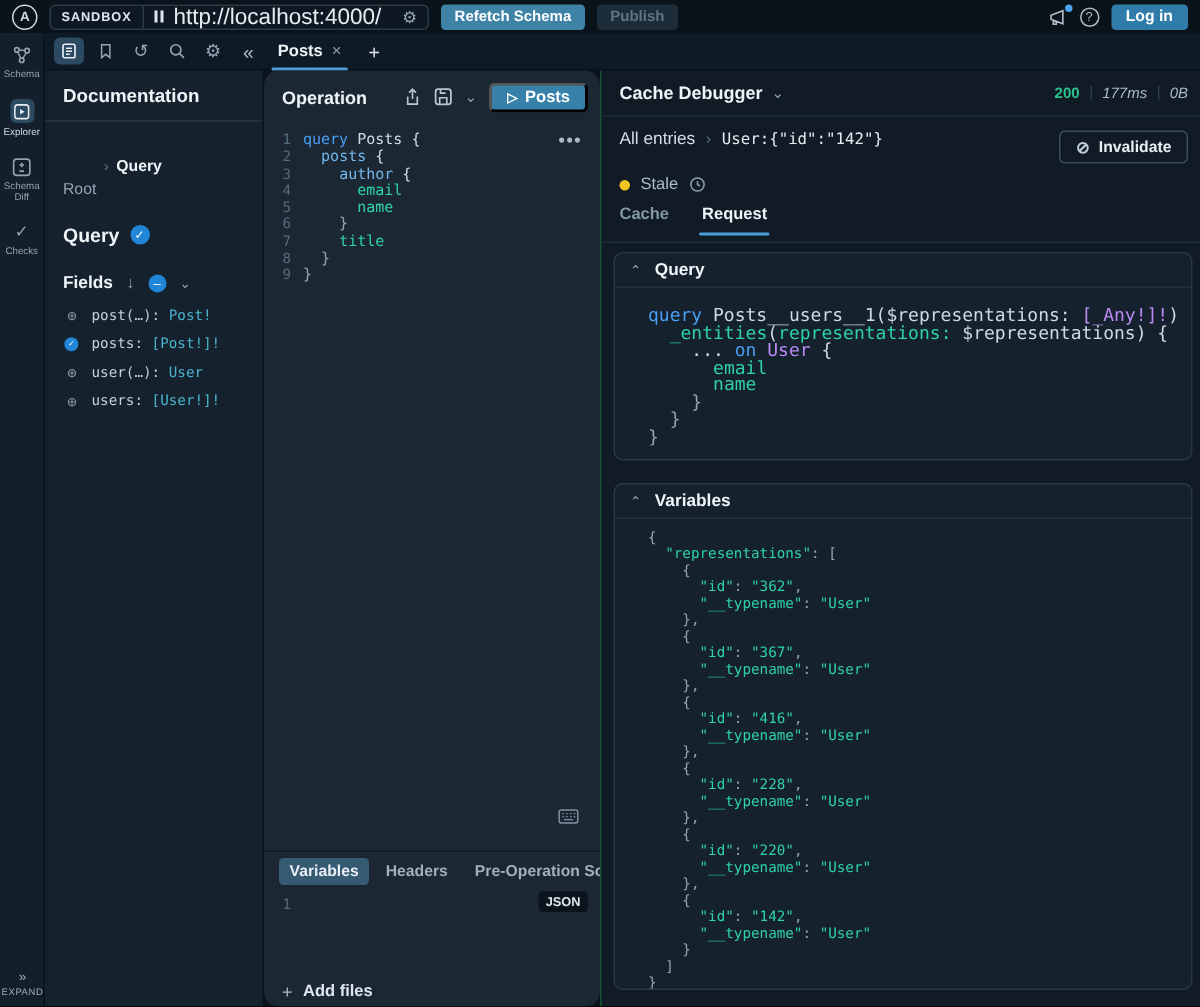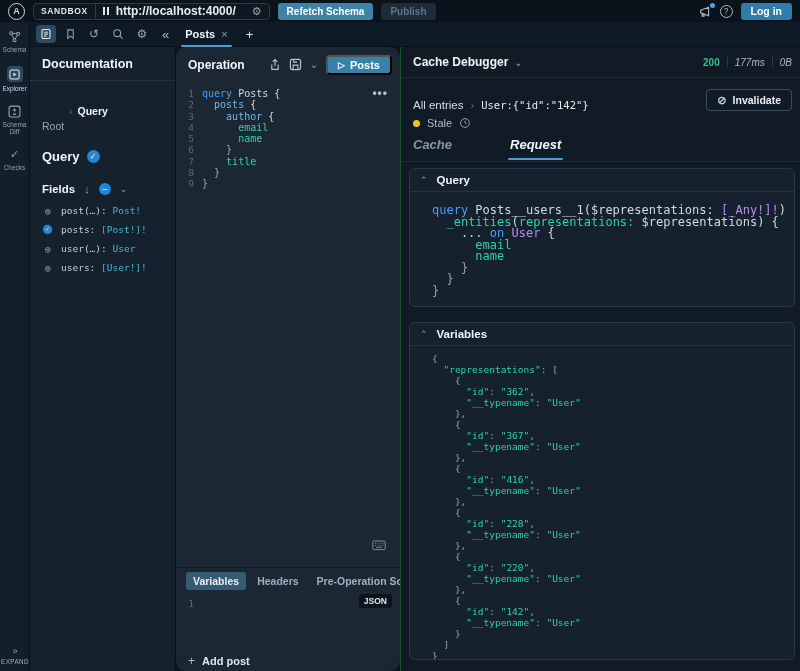--- a/index.html
+++ b/index.html
@@ -7,21 +7,21 @@
   body { font-family:"Liberation Sans", sans-serif; }
   .app { position:relative; width:800px; height:671px; background:#0a121a; overflow:hidden; color:#e8eef4; }
 
   
   .topbar { position:absolute; left:0; top:0; width:800px; height:22px; background:#0a121a; display:flex; align-items:center; padding:0 8px; gap:8px; }
   .logo { width:17px; height:17px; border:1.6px solid #cfd9e0; border-radius:50%; display:flex; align-items:center; justify-content:center; font-size:9px; font-weight:bold; color:#cfd9e0; flex:0 0 auto; }
   .url-group { height:17px; display:flex; align-items:center; background:#0d1822; border:1px solid #2b3c49; border-radius:4px; overflow:hidden; }
   .sandbox-badge { padding:0 7px; font-size:8.5px; font-weight:bold; letter-spacing:.6px; color:#dfe7ee; border-right:1px solid #2b3c49; height:100%; display:flex; align-items:center; }
   .pause { display:flex; gap:2px; margin:0 7px; }
   .pause i { display:block; width:2px; height:8px; background:#dfe7ee; }
-  .url-text { font-size:12px; color:#e4ebf1; padding-right:6px; min-width:128px;font-weight:bold; }
+  .url-text { font-size:15px; color:#e4ebf1; padding-right:6px; min-width:128px; }
   .url-gear { font-size:11px; color:#93a5b2; padding:0 7px; border-left:1px solid transparent; cursor:default; }
   .btn { border:none; border-radius:3px; font-family:inherit; font-weight:bold; cursor:pointer; }
   .btn-refetch { height:17px; padding:0 9px; font-size:10px; color:#fff; background:#3e82a6; }
   .btn-publish { height:17px; padding:0 9px; font-size:10px; color:#5d7584; background:#1d2c39; }
   .topbar .spacer { flex:1; }
   .top-icon { position:relative; color:#aebcc8; display:flex; align-items:center; }
   .notif-dot { position:absolute; top:-2px; right:-3px; width:5px; height:5px; border-radius:50%; background:#4da3f0; }
   .help-circle { width:13px; height:13px; border:1px solid #aebcc8; border-radius:50%; font-size:8.5px; color:#aebcc8; display:flex; align-items:center; justify-content:center; }
   .btn-login { height:17px; padding:0 10px; font-size:10.5px; color:#fff; background:#2f7cab; border-radius:3px; }
 
@@ -96,32 +96,32 @@
 
   
   .right-panel { position:absolute; left:400px; top:47px; width:400px; height:624px; background:#101b26; border-left:1px solid #14532d; }
   .cd-header { position:absolute; left:0; top:0; width:100%; height:31px; border-bottom:1px solid #1f2d3a; display:flex; align-items:center; padding:0 8px 0 12px; }
   .cd-title { font-size:12px; font-weight:bold; color:#eef4f8; margin-right:6px; }
   .cd-chev { color:#93a5b2; font-size:10px; }
   .cd-status { margin-left:auto; display:flex; align-items:center; font-size:10px; }
   .cd-status .code { color:#2fc18e; font-weight:bold; }
   .cd-status .sep { width:1px; height:10px; background:#2b3c49; margin:0 7px; }
   .cd-status .val { color:#aebcc8;font-style:italic; }
-  .cd-crumb { position:absolute; left:12px; right:8px; top:40px; height:24px; display:flex; align-items:flex-end; gap:7px; }
+  .cd-crumb { position:absolute; left:12px; right:8px; top:40px; height:24px; display:flex; align-items:flex-start; gap:7px; }
   .cd-crumb .root { font-size:11.5px; color:#d4dee6; }
   .cd-crumb .sep { color:#5c707d; font-size:11px; }
   .cd-crumb .entry { font-family:"DejaVu Sans Mono", monospace; font-size:10.5px; color:#e4ebf1; }
   .btn-invalidate { margin-left:auto; height:22px; display:flex; align-items:center; gap:6px; padding:0 10px; background:transparent; border:1px solid #3c4f5e; border-radius:4px; color:#e8eef3; font-size:10.5px; font-weight:bold; }
   .inv-glyph { font-size:11px; color:#c3cfd9; }
   .cd-stale { position:absolute; left:12px; top:70px; display:flex; align-items:center; gap:7px; }
   .stale-dot { width:7px; height:7px; border-radius:50%; background:#f0c41f; }
   .stale-label { font-size:11px; color:#aebcc8; }
   .cd-tabs { position:absolute; left:0; top:90px; width:100%; height:25px; border-bottom:1px solid #1f2d3a; display:flex; align-items:flex-start; gap:22px; padding:0 12px; }
-  .cd-tab { position:relative; font-size:13px; font-weight:bold; color:#8298a6; padding-bottom:8px;font-style:italic; }
-  .cd-tab.active { color:#eef4f8;margin-left:36px; }
+  .cd-tab { position:relative; font-size:11px; font-weight:bold; color:#8298a6; padding-bottom:8px; }
+  .cd-tab.active { color:#eef4f8; }
   .cd-tab.active .tab-underline2 { position:absolute; left:-2px; right:-2px; bottom:0; height:2px; background:#4a9fd8; border-radius:1px; }
   .cd-box { position:absolute; left:8px; width:386px; background:#15212d; border:1px solid #273947; border-radius:6px; overflow:hidden; }
   .cd-box-header { display:flex; align-items:center; gap:9px; height:23px; padding:0 10px; border-bottom:1px solid #243442; }
   .cd-box-chev { color:#93a5b2; font-size:9px; }
   .cd-box-title { font-size:11.5px; font-weight:bold; color:#eef4f8; }
   .box-query { top:121px; height:139px; }
   .box-query .codepre { font-size:12px; line-height:11.5px; padding:13px 0 0 22px; }
   .box-vars { top:275px; height:338px; }
   .box-vars .codepre { font-size:9.5px; line-height:11px; padding:7px 0 0 22px; }
 </style>
@@ -312,21 +312,21 @@
 
     </div>
     <div class="op-vars">
       <div class="gutter" style="line-height:12px;">
           <div>1</div>
         </div>
       <span class="json-badge">JSON</span>
     </div>
     <div class="add-files">
       <span class="plus">+</span>
-      <span>Add post</span>
+      <span>Add files</span>
     </div>
   </section>
 
   <section class="right-panel">
     <div class="cd-header">
       <span class="cd-title">Cache Debugger</span>
       <span class="cd-chev">⌄</span>
       <span class="cd-status">
         <span class="code">200</span>
         <span class="sep"></span>

